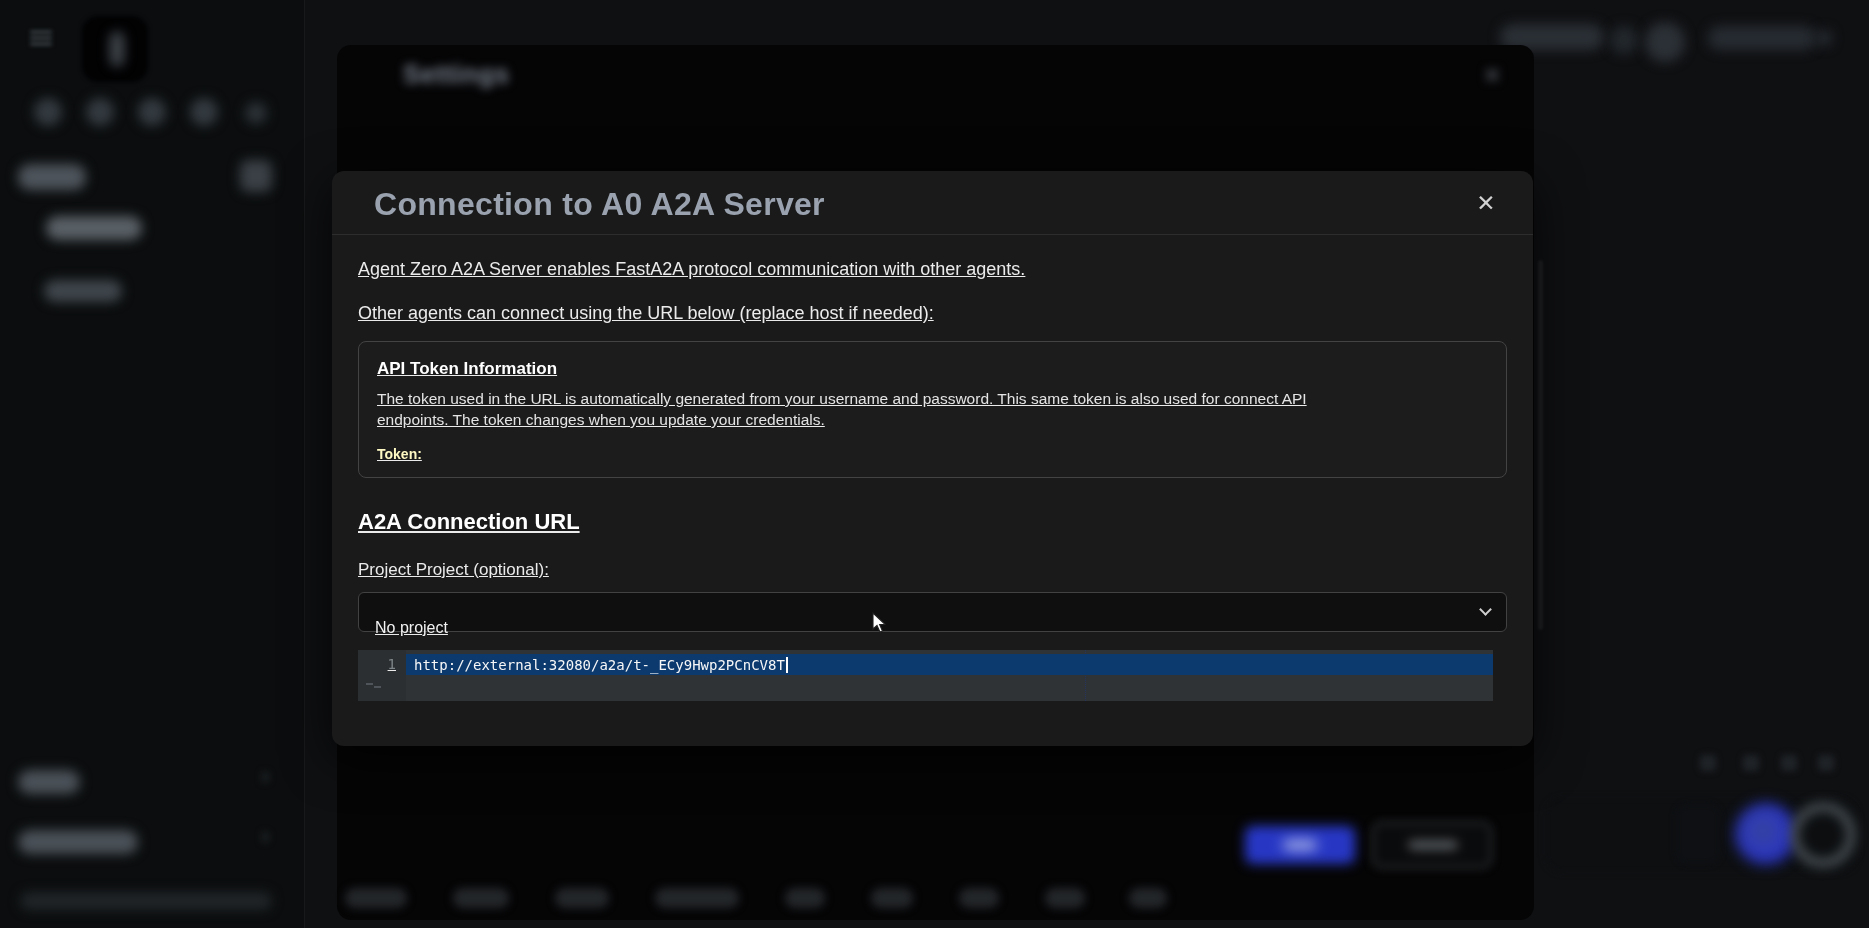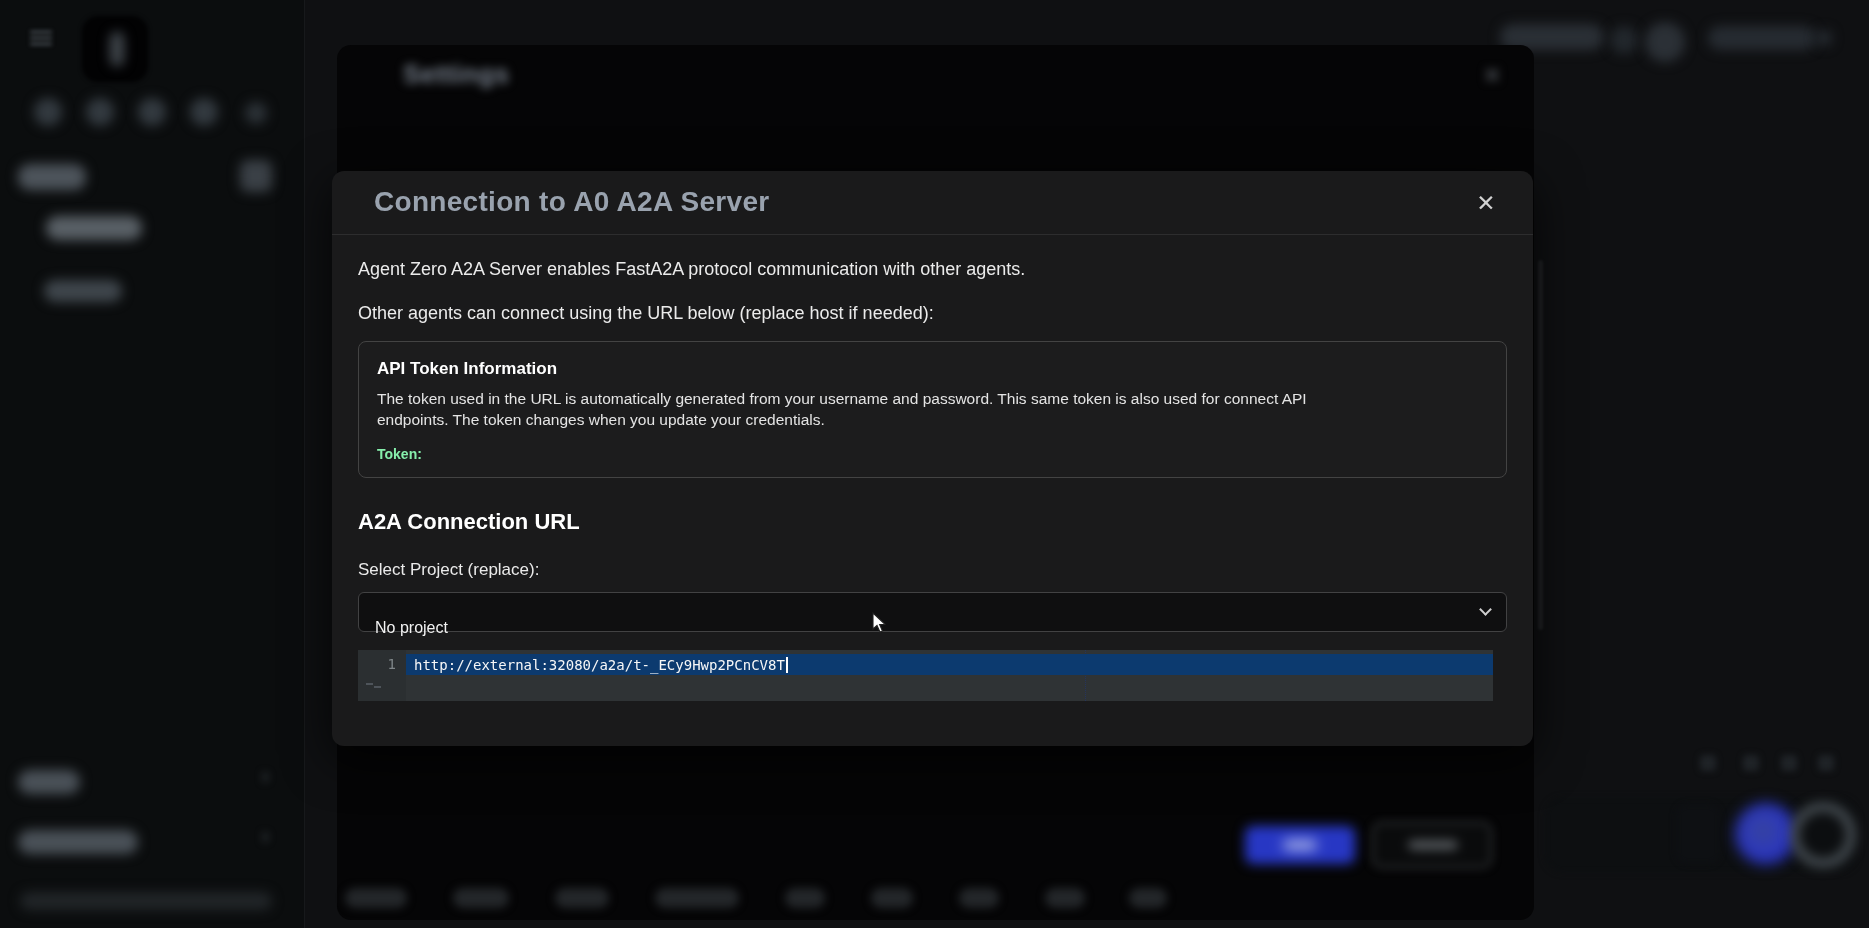--- a/index.html
+++ b/index.html
@@ -31,30 +31,30 @@
   .btn-cancel{position:absolute;left:1035px;top:777px;width:120px;height:46px;border-radius:10px;
               border:2px solid #3d4144;background:#0a0b0c;filter:blur(4px);}
   .btn-cancel .lbl{position:absolute;left:34px;top:16px;width:50px;height:10px;background:#54585c;border-radius:5px;filter:blur(3px);}
   .tabpill{position:absolute;top:843px;height:20px;border-radius:10px;background:#232629;filter:blur(4px);}
   .settings-scrollbar{left:1538px;top:260px;width:5px;height:370px;background:#1f2123;border-radius:3px;filter:blur(1px);}
 
   
   .modal{left:332px;top:171px;width:1201px;height:575px;background:#1a1a1b;border-radius:12px;
          box-shadow:0 12px 48px rgba(0,0,0,.75);color:#ebebeb;}
   .modal-header{position:relative;height:64px;border-bottom:1px solid #2d2d2e;}
-  .modal-title{position:absolute;left:42px;top:15px;font-size:28px;font-weight:700;color:#99a2ae;letter-spacing:.3px;text-align:center;}
+  .modal-title{position:absolute;left:42px;top:15px;font-size:32px;font-weight:700;color:#99a2ae;letter-spacing:.3px;text-align:center;}
   .modal-close{position:absolute;right:32px;top:17px;width:30px;height:30px;font-size:23px;color:#d2d2d2;
                display:flex;align-items:center;justify-content:center;cursor:pointer;background:none;border:none;font-family:inherit;}
-  .modal-body{padding:24px 26px 12px 26px;font-size:18px;}
+  .modal-body{padding:24px 26px 12px 26px;font-size:18px;text-decoration:underline;}
   .para{margin:0 0 0 0;color:#ebebeb;}
   .para + .para{margin-top:23px;}
   .card{margin-top:17px;border:1px solid #434343;border-radius:8px;background:#1c1c1d;padding:17px 18px 15px 18px;}
   .card h3{margin:0;font-size:17px;font-weight:700;color:#ffffff;}
   .card .desc{margin-top:9px;font-size:15.5px;line-height:21px;color:#e4e4e4;}
-  .token-label{margin-top:16px;font-size:14px;font-weight:700;color:#86efac;}
+  .token-label{margin-top:16px;font-size:14px;font-weight:700;color:#fef9c3;}
   .token-input{margin-top:7px;display:block;width:100%;height:32px;background:#131314;border:1px solid #3e3e3f;
                border-radius:6px;color:#e8e8e8;font-family:"DejaVu Sans Mono",monospace;font-size:15px;padding:0 13px;}
   .h2{margin-top:31px;font-size:22px;font-weight:700;color:#ffffff;}
   .proj-label{margin-top:25px;font-size:17px;color:#eaeaea;}
   .select{margin-top:12px;height:40px;background:#0f0f10;border:1px solid #424243;border-radius:6px;
           display:flex;align-items:center;padding:0 16px;font-size:16px;color:#f2f2f2;cursor:pointer;}
   .select .grow{flex:1;margin-top:32px;}
   .select-caret{width:9px;height:9px;border-right:2px solid #cfcfcf;border-bottom:2px solid #cfcfcf;
                 transform:rotate(45deg);margin-top:-5px;}
   
@@ -163,21 +163,21 @@
       <div class="card">
         <h3>API Token Information</h3>
         <div class="desc">
           <div>The token used in the URL is automatically generated from your username and password. This same token is also used for connect API</div>
           <div>endpoints. The token changes when you update your credentials.</div>
         </div>
         <div class="token-label">Token:</div>
       </div>
 
       <div class="h2">A2A Connection URL</div>
-      <div class="proj-label">Select Project (replace):</div>
+      <div class="proj-label">Project Project (optional):</div>
 
       <div class="select">
         <span class="grow">No project</span>
         <span class="select-caret"></span>
       </div>
 
       <div class="editor">
         <div class="gutter">
           <div class="num">1</div>
           <div class="fold1"></div>

